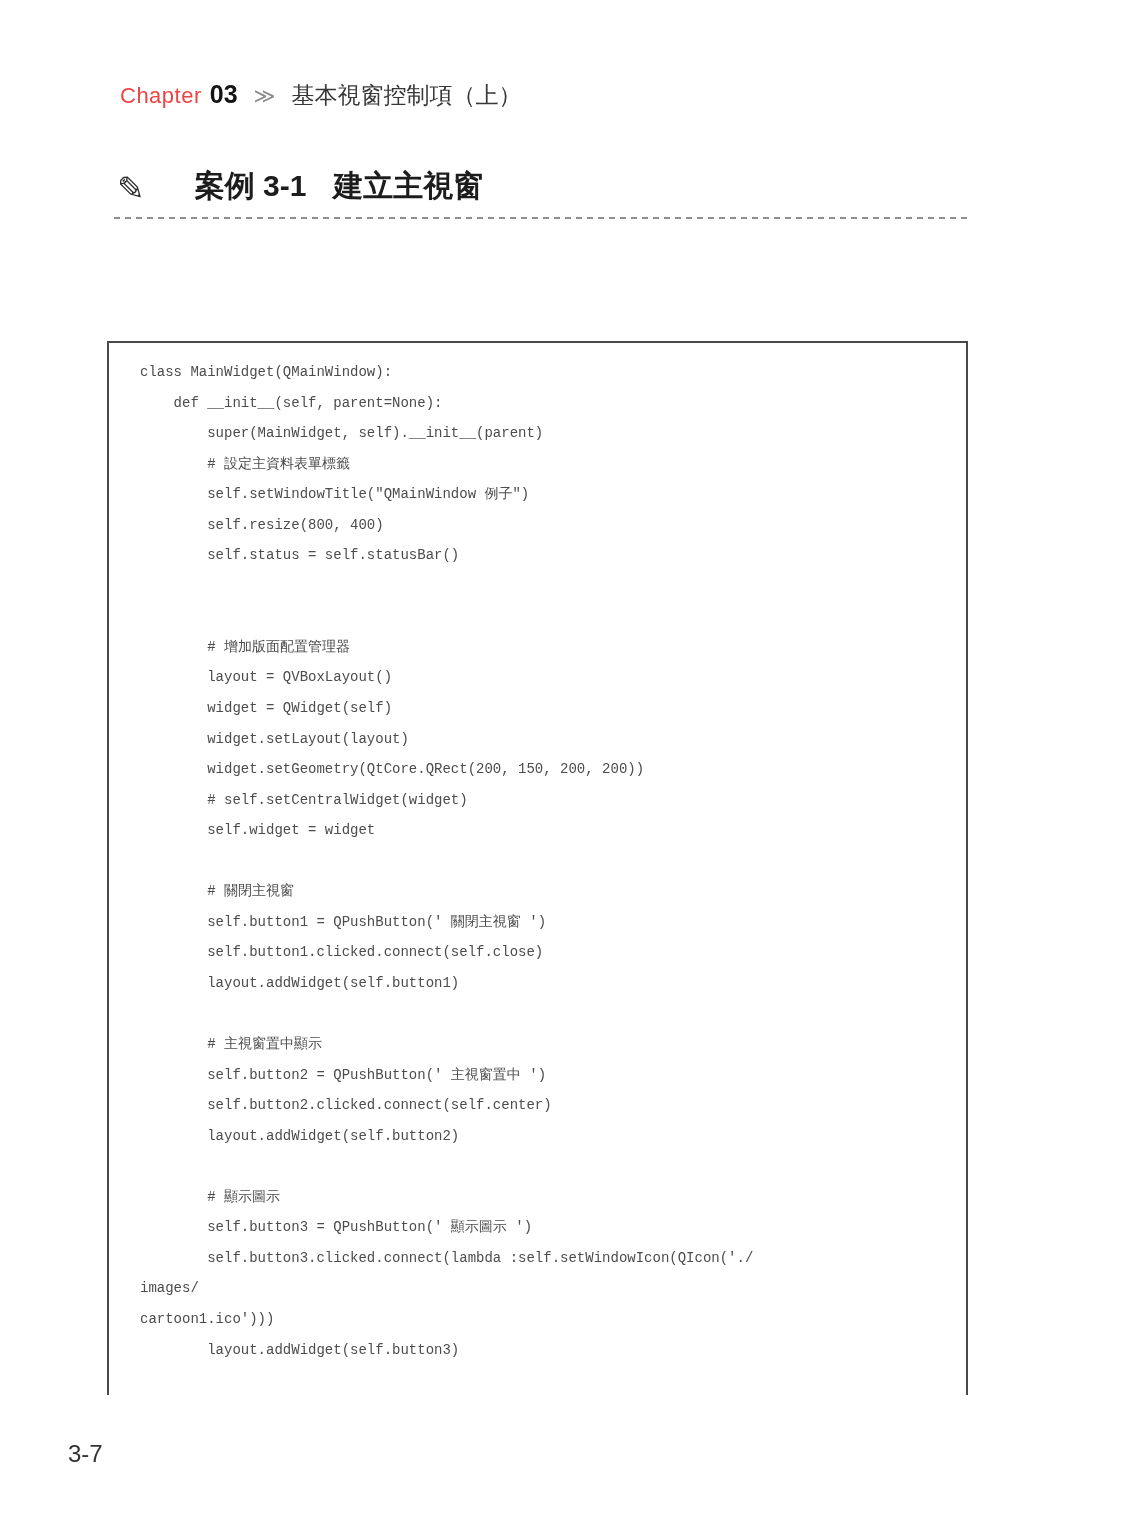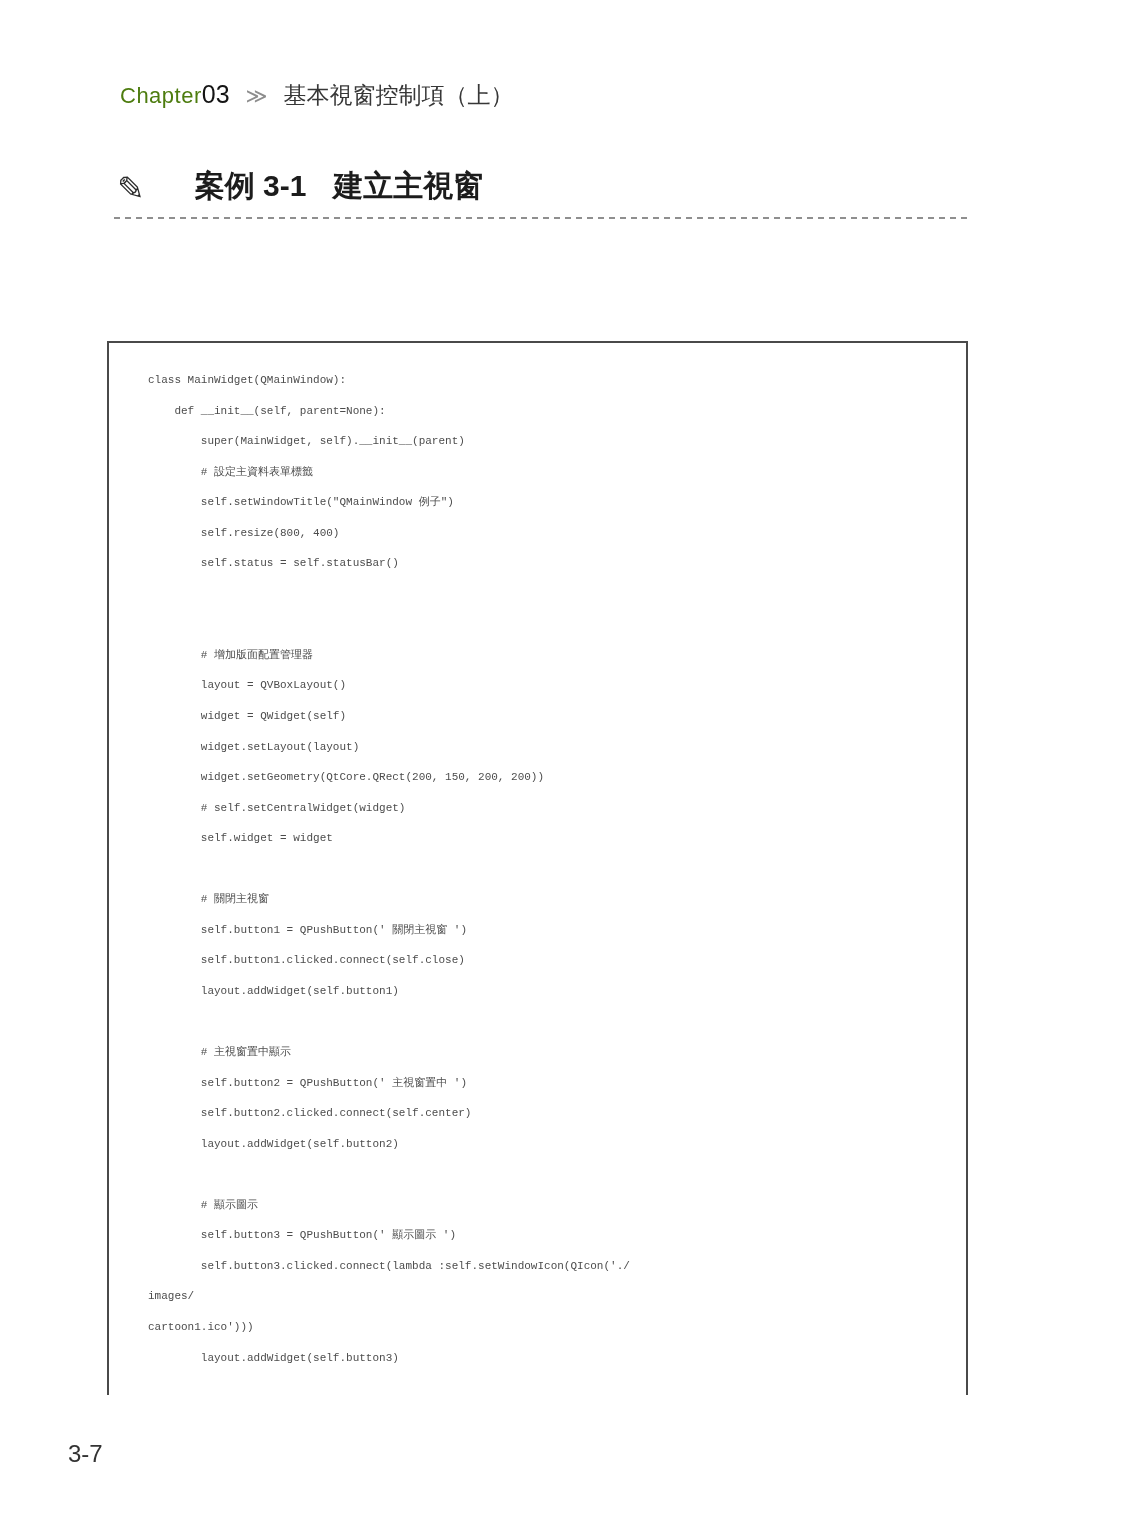--- a/index.html
+++ b/index.html
@@ -17,29 +17,29 @@
   .hdr {
     position: absolute;
     left: 120px; top: 80px;
     display: flex;
     align-items: baseline;
     white-space: nowrap;
   }
   .hdr .ch-label {
     font-family: "Liberation Sans", sans-serif;
     font-size: 22px;
-    color: #4d7c0f;
+    color: #ef4444;
     letter-spacing: 0.5px;
   }
   .hdr .ch-num {
     font-family: "Liberation Sans", sans-serif;
     font-size: 25px;
-    font-weight: normal;
+    font-weight: bold;
     color: #141414;
-    margin-left: 0;
+    margin-left: 8px;
   }
   .hdr .ch-sep {
     font-size: 21px;
     color: #8d8d8d;
     margin: 0 16px 0 16px;
   }
   .hdr .ch-title {
     font-family: "Liberation Serif", serif;
     font-size: 23px;
     color: #373737;
@@ -94,24 +94,24 @@
   
   .codebox {
     position: absolute;
     left: 107px; top: 341px;
     width: 861px; height: 1054px;
     border: 2px solid #4a4a4a;
     border-bottom: none;
     background: #ffffff;
   }
   .codebox pre {
-    margin: 12px;
+    margin: 4px;
     padding: 10px 8px 0 27px;
     font-family: "Liberation Mono", "DejaVu Sans Mono", monospace;
-    font-size: 11px;
+    font-size: 14px;
     line-height: 30.55px;
     color: #4c4c4c;
     white-space: pre;
   }
 
   
   .pagenum {
     position: absolute;
     left: 68px; top: 1440px;
     font-family: "Liberation Sans", sans-serif;

